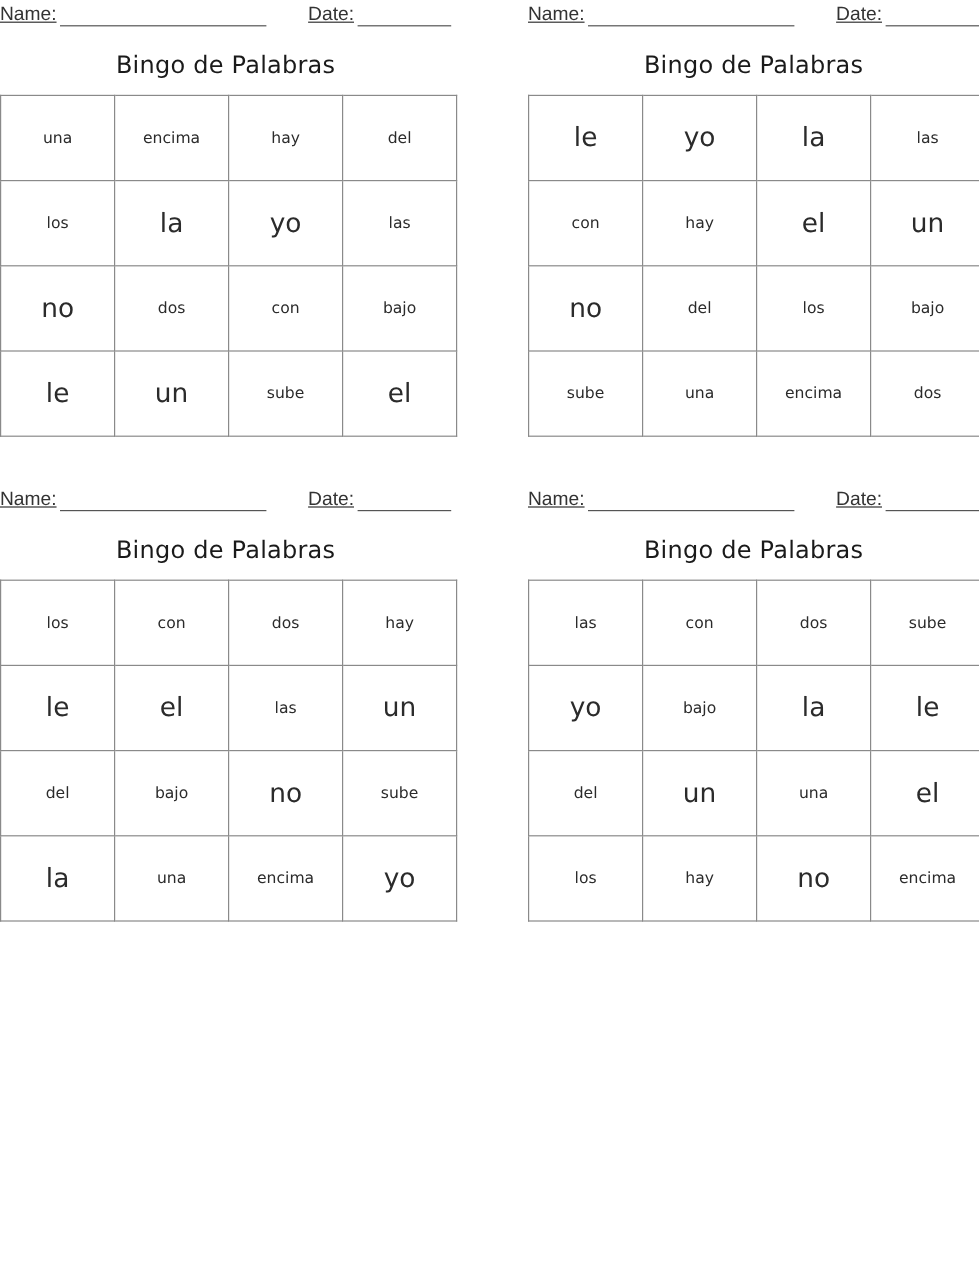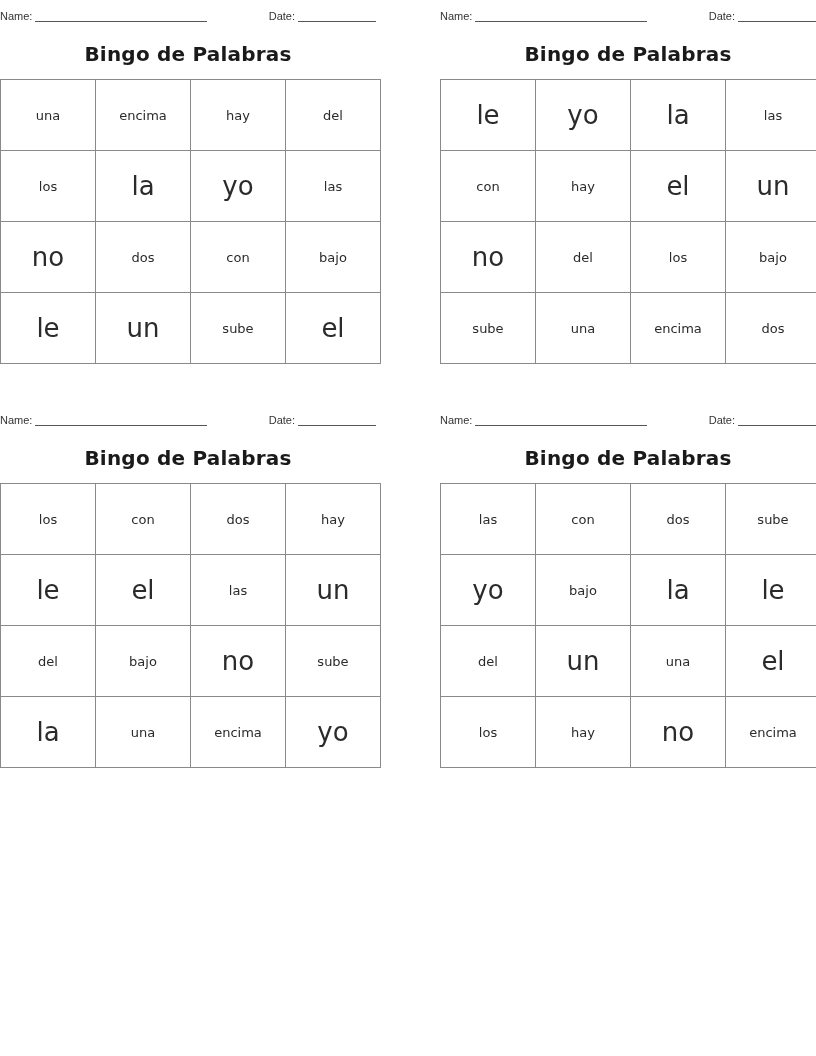--- a/index.html
+++ b/index.html
@@ -45,40 +45,41 @@
     color: #333333;
     padding-top: 2px;
     height: 20px;
   }
   .meta-field {
     display: flex;
     align-items: flex-end;
     white-space: nowrap;
   }
   .meta-label {
-    font-size: 11px;
+    font-size: 16px;
     color: #333333;
     margin-right: 3px;
+    text-decoration: underline;
   }
   .meta-line {
     display: inline-block;
     border-bottom: 1px solid #555555;
     height: 11px;
   }
   .meta-line.name {
     width: 172px;
   }
   .meta-line.date {
     width: 78px;
   }
   .card-title {
     text-align: center;
     font-size: 20px;
     font-family: "DejaVu Sans", sans-serif;
-    font-weight: 700;
+    font-weight: 400;
     color: #1a1a1a;
     margin: 20px 0 13px 0;
     letter-spacing: 0.2px;
   }
   table.bingo {
     border-collapse: collapse;
     width: 376px;
     table-layout: fixed;
     padding-left: 28px;
   }
@@ -87,21 +88,21 @@
     width: 94px;
     height: 70px;
     text-align: center;
     vertical-align: middle;
     font-family: "DejaVu Sans", sans-serif;
     color: #2b2b2b;
     padding: 0;
     overflow: hidden;
   }
   .w-s { font-size: 13px; }
-  .w-l { font-size: 26px; }
+  .w-l { font-size: 22px; }
   .row2 .card-inner { margin-top: 40px; }
 </style>
 </head>
 <body>
 
 <div class="sheet">
   <div class="cards-grid">
 
     <div class="card">
       <div class="card-inner">

